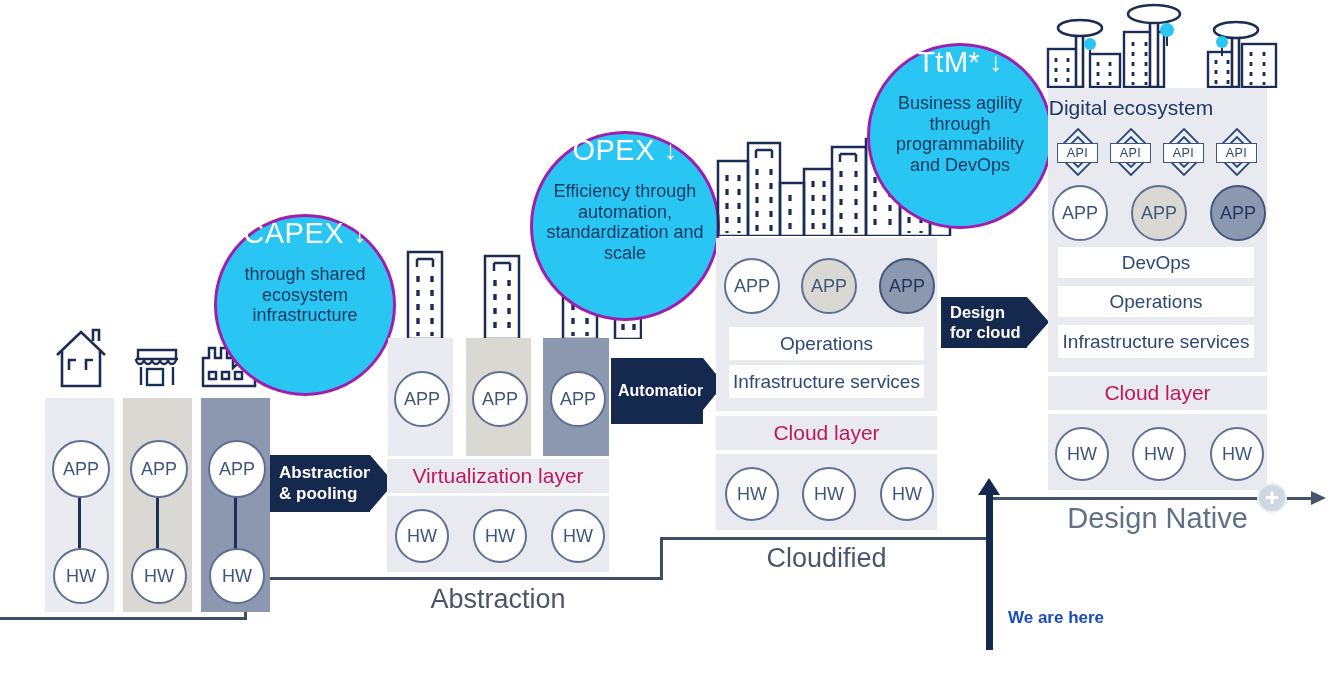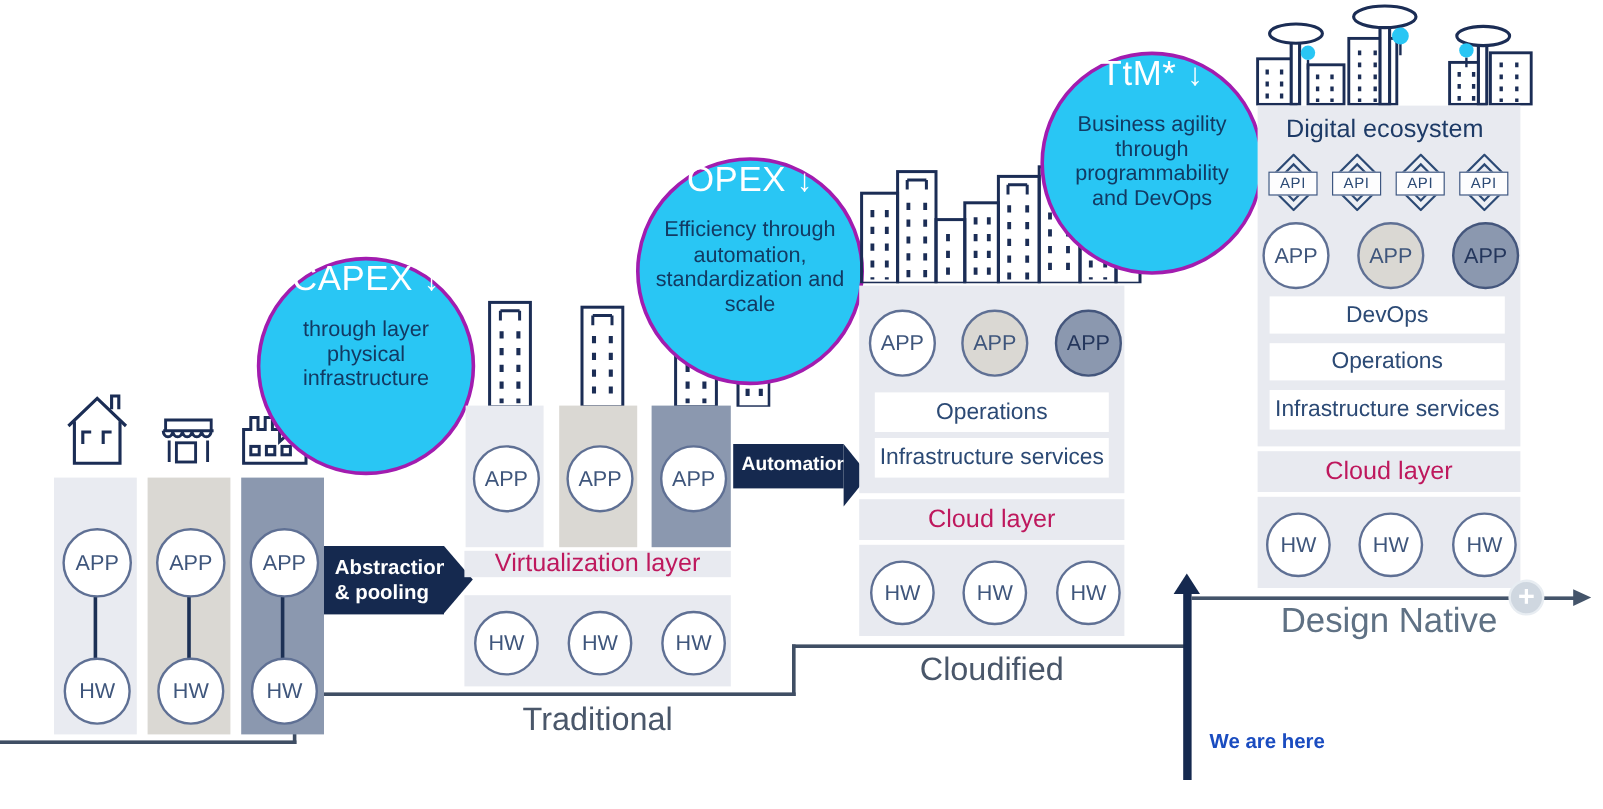--- a/index.html
+++ b/index.html
@@ -96,21 +96,21 @@
   <div class="circle" style="left:209px;top:548px;width:52px;height:52px;">
       <span>HW</span>
     </div>
 
 
   <div class="bubble" style="left:214px;top:214px;width:176px;height:176px;">
     <div class="btitle">
         <span>CAPEX</span>
         <span class="dn">↓</span>
       </div>
-    <div class="bbody" style="max-width:150px;">through layer physical infrastructure</div>
+    <div class="bbody" style="max-width:150px;">through shared ecosystem infrastructure</div>
   </div>
 
   <div class="tag" style="left:270px;top:455px;width:100px;height:57px;">
     <span>Abstraction &amp; pooling</span>
     <span class="tip" style="border-width:28.5px 0 28.5px 24px;border-left-color:#15294f;"></span>
   </div>
 
   <svg class="skyline" style="left:392px;top:244px;" width="250" height="95" viewBox="0 0 250 95">
     <g fill="none" stroke="#1b2d55" stroke-width="2.5">
       <rect x="16" y="8" width="34" height="87"></rect>
@@ -140,45 +140,45 @@
   <div class="circle" style="left:394px;top:371px;width:52px;height:52px;">
       <span>APP</span>
     </div>
   <div class="circle" style="left:472px;top:371px;width:52px;height:52px;">
       <span>APP</span>
     </div>
   <div class="circle" style="left:550px;top:371px;width:52px;height:52px;">
       <span>APP</span>
     </div>
 
-  <div class="graybar" style="left:387px;top:459px;width:222px;height:22px;">
+  <div class="graybar" style="left:387px;top:459px;width:222px;height:34px;">
     <span>Virtualization layer</span>
   </div>
   <div class="panel" style="left:387px;top:496px;width:222px;height:76px;"></div>
   <div class="circle" style="left:395px;top:509px;width:50px;height:50px;">
       <span>HW</span>
     </div>
   <div class="circle" style="left:473px;top:509px;width:50px;height:50px;">
       <span>HW</span>
     </div>
   <div class="circle" style="left:551px;top:509px;width:50px;height:50px;">
       <span>HW</span>
     </div>
 
-  <div class="stage-label" style="left:387px;top:584px;width:222px;">Traditional</div>
+  <div class="stage-label" style="left:387px;top:584px;width:222px;">Abstraction</div>
 
   <div class="bubble" style="left:530px;top:131px;width:184px;height:184px;">
     <div class="btitle">
         <span>OPEX</span>
         <span class="dn">↓</span>
       </div>
     <div class="bbody" style="max-width:160px;">Efficiency through automation, standardization and scale</div>
   </div>
 
-  <div class="tag" style="left:611px;top:358px;width:92px;height:37px;font-size:16px;padding-left:7px;margin-top:12px;">
+  <div class="tag" style="left:611px;top:358px;width:92px;height:66px;font-size:16px;padding-left:7px;">
     <span>Automation</span>
     <span class="tip" style="border-width:26px 0 26px 21px;border-left-color:#15294f;"></span>
   </div>
 
   <svg class="skyline" style="left:700px;top:133px;" width="252" height="103" viewBox="0 0 252 103">
     <g fill="none" stroke="#1b2d55" stroke-width="2.5">
       <rect x="18" y="28" width="30" height="75"></rect>
       <rect x="48" y="10" width="32" height="93"></rect>
       <rect x="80" y="50" width="24" height="53"></rect>
       <rect x="104" y="36" width="28" height="67"></rect>
@@ -238,20 +238,24 @@
   <div class="stage-label" style="left:716px;top:543px;width:221px;">Cloudified</div>
 
   <div class="bubble" style="left:867px;top:43px;width:180px;height:180px;">
     <div class="btitle">
         <span>TtM*</span>
         <span class="dn">↓</span>
       </div>
     <div class="bbody" style="max-width:152px;">Business agility through programmability and DevOps</div>
   </div>
 
+  <div class="tag" style="left:941px;top:297px;width:86px;height:51px;font-size:16.5px;">
+    <span>Design for cloud</span>
+    <span class="tip" style="border-width:25.5px 0 25.5px 22px;border-left-color:#15294f;"></span>
+  </div>
 
   <svg class="skyline" style="left:1036px;top:2px;" width="260" height="86" viewBox="0 0 260 86">
     <g fill="none" stroke="#1b2d55" stroke-width="2.4">
       <rect x="12" y="47" width="32" height="38"></rect>
       <rect x="54" y="52" width="30" height="33"></rect>
       <rect x="88" y="30" width="40" height="55"></rect>
       <rect x="172" y="50" width="30" height="35"></rect>
       <rect x="206" y="42" width="34" height="43"></rect>
     </g>
     <g stroke="#1b2d55" stroke-width="2.8" stroke-dasharray="4 6">
@@ -278,21 +282,21 @@
       <line x1="54" y1="48" x2="54" y2="56" stroke="#1b2d55" stroke-width="2"></line>
         <circle cx="54" cy="42" r="6" fill="#29c6f4"></circle>
       <line x1="131" y1="34" x2="131" y2="44" stroke="#1b2d55" stroke-width="2"></line>
         <circle cx="131" cy="28" r="7" fill="#29c6f4"></circle>
       <line x1="186" y1="46" x2="186" y2="54" stroke="#1b2d55" stroke-width="2"></line>
         <circle cx="186" cy="40" r="6" fill="#29c6f4"></circle>
     </g>
   </svg>
 
   <div class="panel" style="left:1048px;top:88px;width:219px;height:284px;"></div>
-  <div class="stage-label" style="left:1036px;top:96px;width:236px;font-size:21px;color:#1d3a66;">Digital ecosystem</div>
+  <div class="stage-label" style="left:1013px;top:96px;width:236px;font-size:21px;color:#1d3a66;">Digital ecosystem</div>
 
   <div class="api" style="left:1056px;top:128px;">
     <svg width="44" height="48" viewBox="0 0 44 48" style="position:absolute;left:0;top:0;">
       <path d="M22 1 L38 17 H30 L22 9 L14 17 H6 Z" fill="#eceff4" stroke="#2c4a75" stroke-width="1.8"></path>
       <path d="M22 47 L6 31 H14 L22 39 L30 31 H38 Z" fill="#eceff4" stroke="#2c4a75" stroke-width="1.8"></path>
     </svg>
     <span class="api-label">API</span>
   </div>
   <div class="api" style="left:1109px;top:128px;">
     <svg width="44" height="48" viewBox="0 0 44 48" style="position:absolute;left:0;top:0;">

